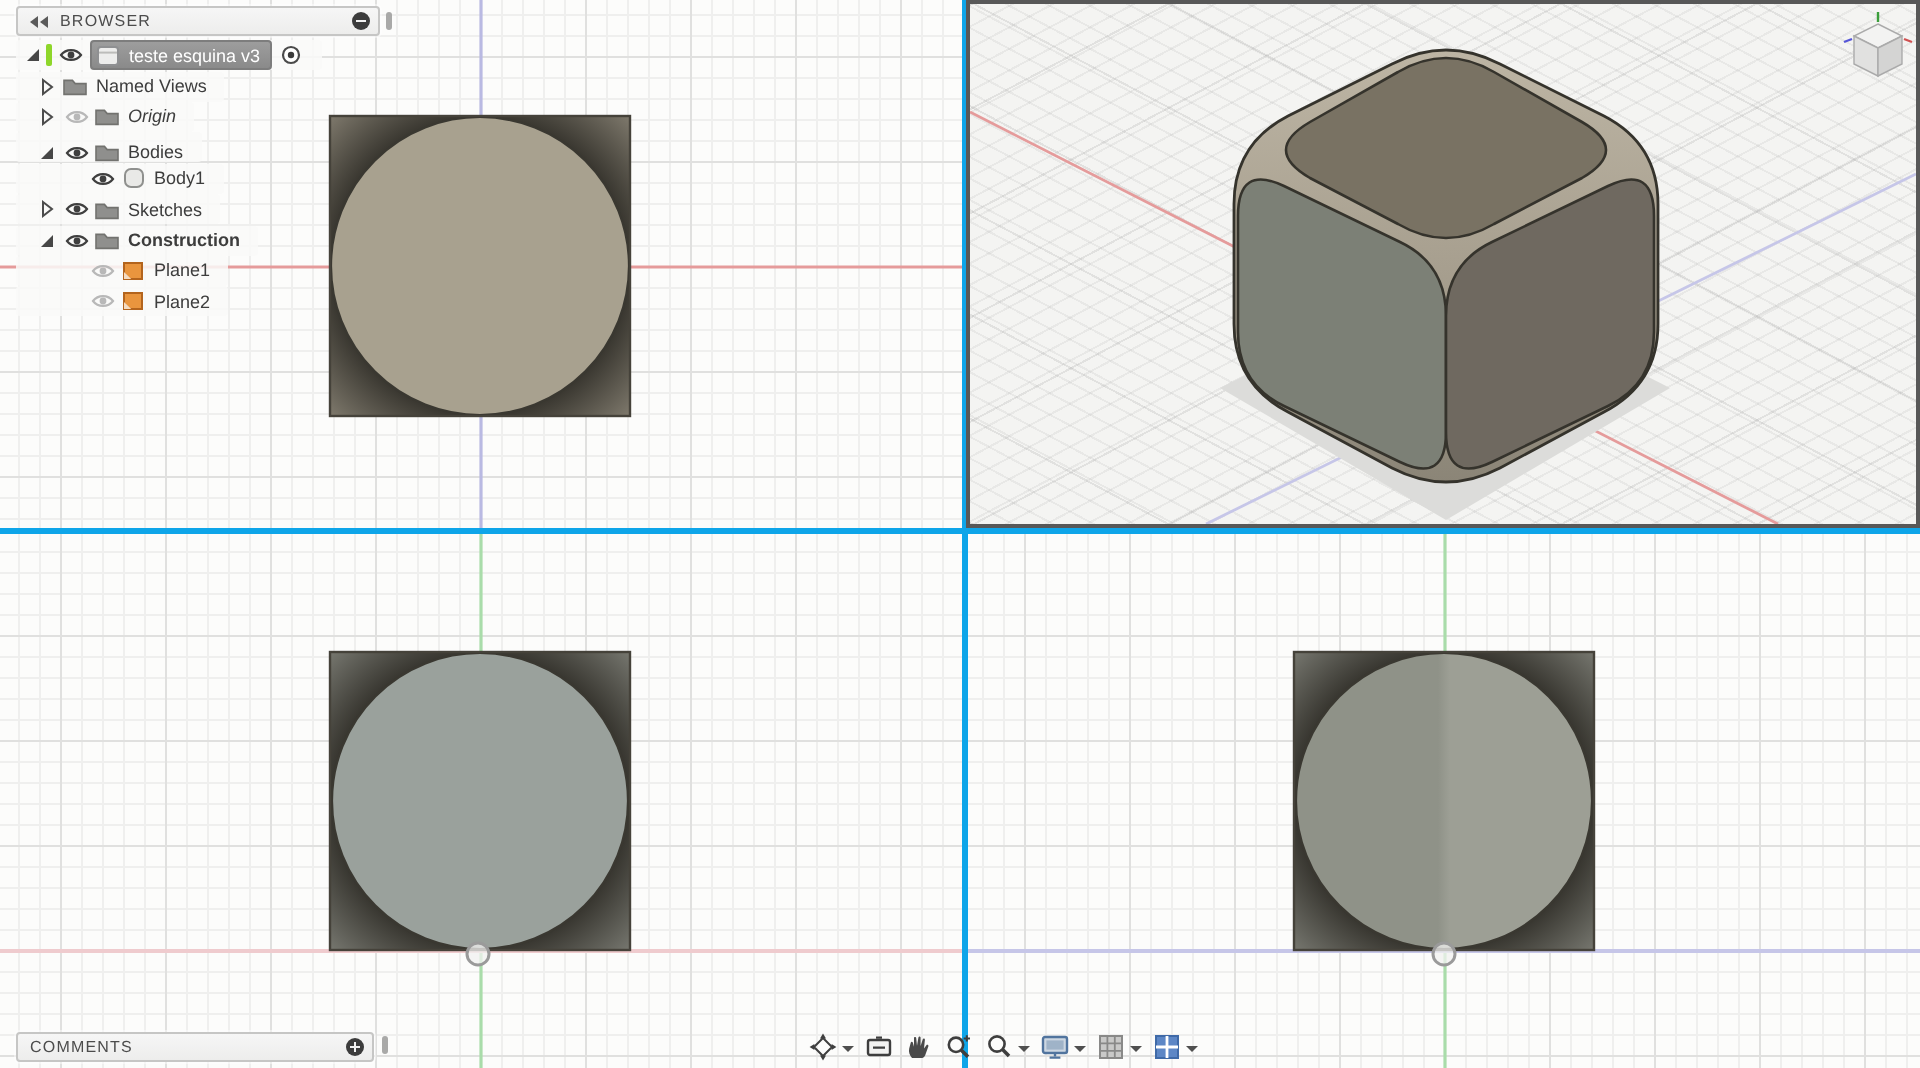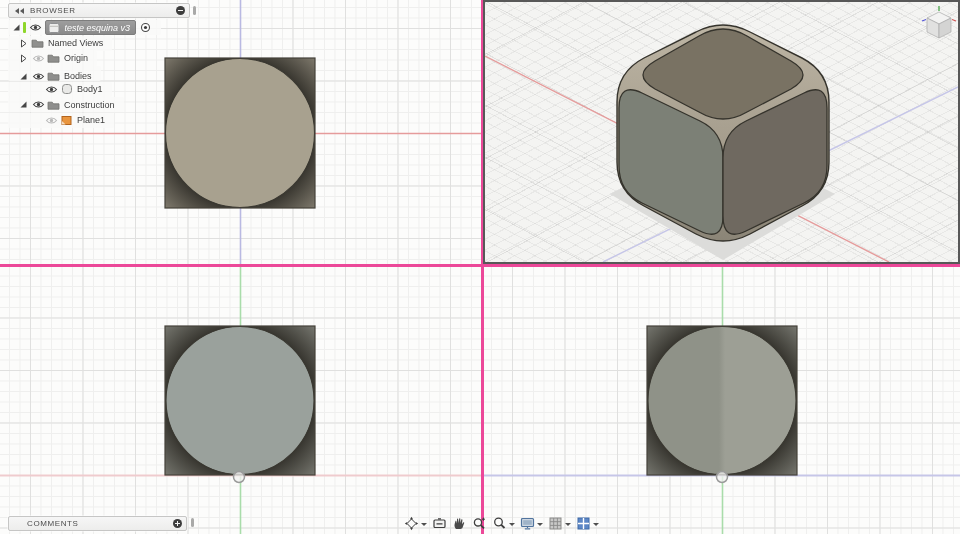--- a/index.html
+++ b/index.html
@@ -1,18 +1,18 @@
 <!DOCTYPE html>
 <html style="--active-green: #8ed62a; --select-bg: #9d9d9d; --plane-orange: #e9953e; --axis-red: #e59b9b; --axis-violet: #b9b9e2; --axis-green: #a9dcaa; --axis-pink: #efcbce; --axis-lavender: #c6c6e8; --face-top-view: #a8a18f; --face-front-view: #9aa19c; --face-side-left: #8f9288; --face-side-right: #9d9f95; --iso-face-top: #797263; --iso-face-left: #7c8076; --iso-face-right: #6f6960; --fillet-light: #bdb5a4; --fillet-dark: #8b8577; --shadow: #dcdcda; --corner-dark: #2f2d27; --corner-light: #8d8779; --active-border: #585858;"><head>
 <meta charset="utf-8">
 <style>
   html,body{margin:0;padding:0;background:#9c9c9c;}
   #app{
     position:relative;width:960px;height:534px;overflow:hidden;
-    background:#ec4899;
+    background:#0ea5e9;
     font-family:"Liberation Sans",sans-serif;
     -webkit-font-smoothing:antialiased;
     user-select:none;
   }
   
   .viewport{position:absolute;overflow:hidden;}
   #vp-tl{left:0;top:0;width:481px;height:264px;}
   #vp-tr{left:483px;top:0;width:477px;height:264px;border:2px solid #585858;box-sizing:border-box;}
   #vp-bl{left:0;top:267px;width:481px;height:267px;}
   #vp-br{left:484px;top:267px;width:476px;height:267px;}
@@ -45,21 +45,21 @@
     display:flex;align-items:center;box-sizing:border-box;
     box-shadow:0 0 0 1px rgba(255,255,255,.45);
   }
   .panel-title{font-size:8px;letter-spacing:.6px;color:#4c4c4c;flex:1 1 auto;}
   .hdr-circle{width:9px;height:9px;border-radius:50%;background:#3c3c3c;position:relative;flex:0 0 auto;margin-right:4px;cursor:pointer;}
   .hdr-circle:before{content:"";position:absolute;left:2px;top:3.6px;width:5px;height:1.6px;background:#f2f2f2;}
   .hdr-circle.plus:after{content:"";position:absolute;left:3.6px;top:2px;width:1.6px;height:5px;background:#f2f2f2;}
   .panel-grip{position:absolute;z-index:30;width:2.5px;height:9px;border-radius:1.5px;background:#a9a9a8;}
   #browser-header{left:8px;top:3px;width:182px;padding:0 0 0 4px;}
   #browser-grip{left:193px;top:6px;}
-  #comments-header{left:8px;top:516px;width:179px;padding:0 0 0 18px;}
+  #comments-header{left:8px;top:516px;width:179px;padding:0 0 0 6px;}
   #comments-grip{left:191px;top:518px;}
   .dbl-arrow{margin:0 5px 0 1px;flex:0 0 auto;display:inline-flex;}
   
   #tree{position:absolute;left:0;top:20px;z-index:25;width:230px;}
   .tree-row{height:15.4px;display:flex;align-items:center;padding-left:8px;}
   .row-chip{
     display:inline-flex;align-items:center;height:15px;
     background:rgba(249,249,248,.86);border-radius:2px;padding-right:9px;
   }
   .slot{display:inline-flex;align-items:center;justify-content:center;flex:0 0 auto;}
@@ -187,21 +187,21 @@
           <polygon points="5,2 1,5 5,8" fill="#5a5a5a"></polygon>
           <polygon points="10,2 6,5 10,8" fill="#5a5a5a"></polygon>
         </svg>
     </span>
     <span class="panel-title">BROWSER</span>
     <span class="hdr-circle"></span>
   </div>
   <div id="browser-grip" class="panel-grip"></div>
   <div id="tree">
       <div class="tree-row">
-        <span class="row-chip" style="padding-left: 2px; font-style: italic;">
+        <span class="row-chip" style="padding-left: 2px;">
           <span class="slot expander">
             <svg width="9" height="9" viewBox="0 0 9 9">
               <polygon points="1.5,7.5 7.5,7.5 7.5,1.5" fill="#474747"></polygon>
             </svg>
           </span>
           <span class="active-bar"></span>
           <span class="slot eye">
             <svg width="13" height="9" viewBox="0 0 13 9">
               <path d="M1.5 4.5 C4 1.2 9 1.2 11.5 4.5 C9 7.8 4 7.8 1.5 4.5 Z" fill="none" stroke="#3f3f3f" stroke-width="1.1"></path>
               <circle cx="6.5" cy="4.5" r="1.7" fill="#3f3f3f"></circle>
@@ -233,21 +233,21 @@
           </span>
           <span class="slot tree-icon">
             <svg width="13" height="10" viewBox="0 0 13 10">
               <path d="M1 2.2 h4.2 l1.4 1.6 H12 V9.2 H1 Z" fill="#8f8f8d" stroke="#72726f" stroke-width="0.8"></path>
             </svg>
           </span>
           <span class="tree-label">Named Views</span>
         </span>
       </div>
       <div class="tree-row">
-        <span class="row-chip" style="padding-left: 9px;">
+        <span class="row-chip" style="padding-left: 9px; font-style: italic;">
           <span class="slot expander">
             <svg width="9" height="9" viewBox="0 0 9 9">
               <polygon points="2.5,1 7,4.5 2.5,8" fill="none" stroke="#4c4c4c" stroke-width="1"></polygon>
             </svg>
           </span>
           <span class="slot eye">
             <svg width="13" height="9" viewBox="0 0 13 9">
               <path d="M1.5 4.5 C4 1.2 9 1.2 11.5 4.5 C9 7.8 4 7.8 1.5 4.5 Z" fill="none" stroke="#b8b8b8" stroke-width="1.1"></path>
               <circle cx="6.5" cy="4.5" r="1.7" fill="#b8b8b8"></circle>
             </svg>
@@ -292,20 +292,41 @@
           <span class="slot tree-icon">
             <svg width="12" height="12" viewBox="0 0 12 12">
               <rect x="1.5" y="1.5" width="9" height="9" rx="3" fill="#e9e9e7" stroke="#8f908e" stroke-width="1"></rect>
             </svg>
           </span>
           <span class="tree-label">Body1</span>
         </span>
       </div>
       <div class="tree-row">
         <span class="row-chip" style="padding-left: 9px;">
+          <span class="slot expander">
+            <svg width="9" height="9" viewBox="0 0 9 9">
+              <polygon points="2.5,1 7,4.5 2.5,8" fill="none" stroke="#4c4c4c" stroke-width="1"></polygon>
+            </svg>
+          </span>
+          <span class="slot eye">
+            <svg width="13" height="9" viewBox="0 0 13 9">
+              <path d="M1.5 4.5 C4 1.2 9 1.2 11.5 4.5 C9 7.8 4 7.8 1.5 4.5 Z" fill="none" stroke="#3f3f3f" stroke-width="1.1"></path>
+              <circle cx="6.5" cy="4.5" r="1.7" fill="#3f3f3f"></circle>
+            </svg>
+          </span>
+          <span class="slot tree-icon">
+            <svg width="13" height="10" viewBox="0 0 13 10">
+              <path d="M1 2.2 h4.2 l1.4 1.6 H12 V9.2 H1 Z" fill="#8f8f8d" stroke="#72726f" stroke-width="0.8"></path>
+            </svg>
+          </span>
+          <span class="tree-label">Sketches</span>
+        </span>
+      </div>
+      <div class="tree-row">
+        <span class="row-chip" style="padding-left: 9px; font-weight: bold;">
           <span class="slot expander">
             <svg width="9" height="9" viewBox="0 0 9 9">
               <polygon points="1.5,7.5 7.5,7.5 7.5,1.5" fill="#474747"></polygon>
             </svg>
           </span>
           <span class="slot eye">
             <svg width="13" height="9" viewBox="0 0 13 9">
               <path d="M1.5 4.5 C4 1.2 9 1.2 11.5 4.5 C9 7.8 4 7.8 1.5 4.5 Z" fill="none" stroke="#3f3f3f" stroke-width="1.1"></path>
               <circle cx="6.5" cy="4.5" r="1.7" fill="#3f3f3f"></circle>
             </svg>
@@ -326,20 +347,37 @@
               <circle cx="6.5" cy="4.5" r="1.7" fill="#b8b8b8"></circle>
             </svg>
           </span>
           <span class="slot tree-icon">
             <svg width="11" height="11" viewBox="0 0 11 11">
               <rect x="1" y="1.5" width="9" height="8" fill="var(--plane-orange,#e9953e)" stroke="#b3641d" stroke-width="1"></rect>
               <polygon points="1,9.5 4.6,9.5 1,6" fill="#f4dcc2"></polygon>
             </svg>
           </span>
           <span class="tree-label">Plane1</span>
+        </span>
+      </div>
+      <div class="tree-row">
+        <span class="row-chip" style="padding-left: 35px;">
+          <span class="slot eye">
+            <svg width="13" height="9" viewBox="0 0 13 9">
+              <path d="M1.5 4.5 C4 1.2 9 1.2 11.5 4.5 C9 7.8 4 7.8 1.5 4.5 Z" fill="none" stroke="#b8b8b8" stroke-width="1.1"></path>
+              <circle cx="6.5" cy="4.5" r="1.7" fill="#b8b8b8"></circle>
+            </svg>
+          </span>
+          <span class="slot tree-icon">
+            <svg width="11" height="11" viewBox="0 0 11 11">
+              <rect x="1" y="1.5" width="9" height="8" fill="var(--plane-orange,#e9953e)" stroke="#b3641d" stroke-width="1"></rect>
+              <polygon points="1,9.5 4.6,9.5 1,6" fill="#f4dcc2"></polygon>
+            </svg>
+          </span>
+          <span class="tree-label">Plane2</span>
         </span>
       </div>
     </div>
 
   <div id="comments-header" class="panel-header">
     <span class="panel-title">COMMENTS</span>
     <span class="hdr-circle plus"></span>
   </div>
   <div id="comments-grip" class="panel-grip"></div>
 

